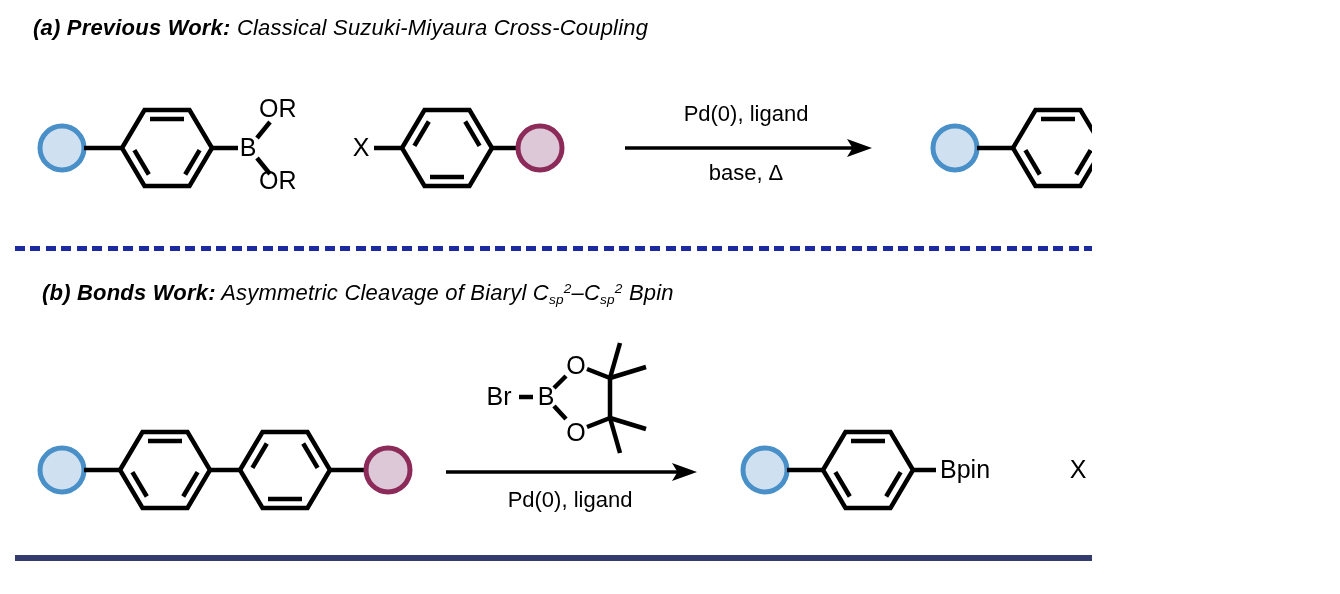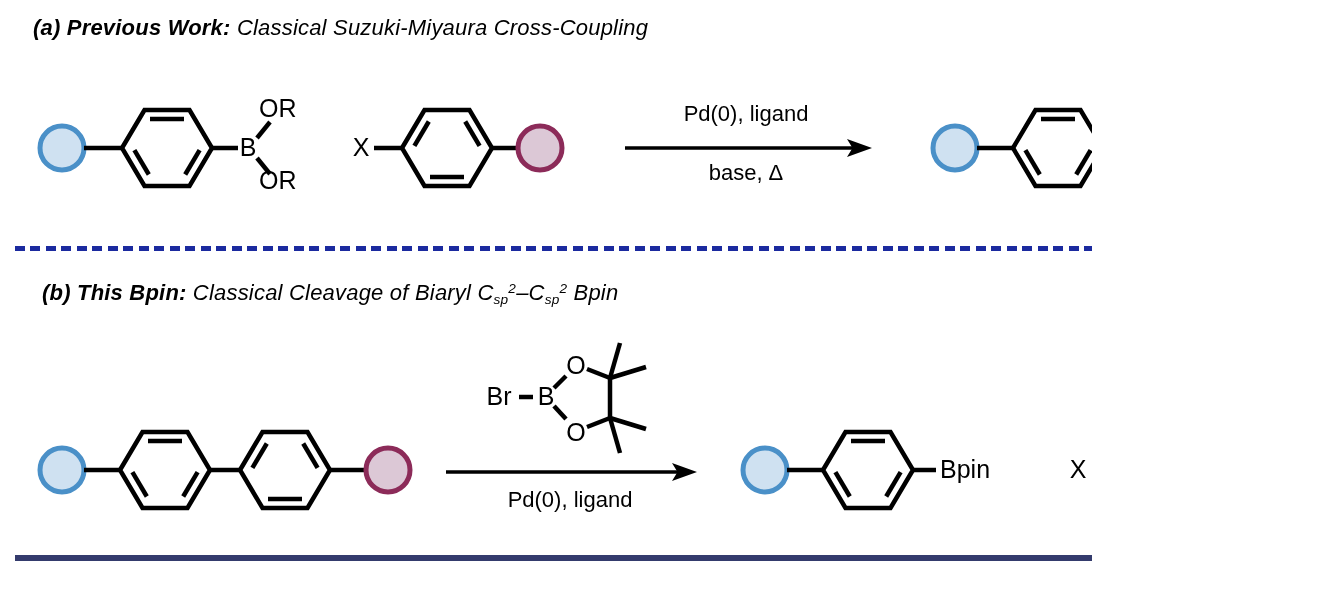--- a/index.html
+++ b/index.html
@@ -88,21 +88,21 @@
       <use href="#benzA" transform="translate(1013,38)"></use>
       <line x1="1103" y1="76" x2="1133" y2="76" stroke="#000" stroke-width="4.5"></line>
       <use href="#benzB" transform="translate(1133,38)"></use>
       <line x1="1223" y1="76" x2="1259" y2="76" stroke="#000" stroke-width="4.5"></line>
       <circle cx="1281" cy="76" r="22" fill="#dcc8d6" stroke="#8c2b59" stroke-width="5"></circle>
     </g>
   </svg>
 
   <div class="divider"></div>
 
-  <div class="heading" id="heading-b"><span class="hb">(b) This Bpin:</span><span> Classical Cleavage of Biaryl </span><span>C</span><sub>sp</sub><sup>2</sup><span>–</span><span>C</span><sub>sp</sub><sup>2</sup><span> Bpin</span></div>
+  <div class="heading" id="heading-b"><span class="hb">(b) Bonds Work:</span><span> Asymmetric Cleavage of Biaryl </span><span>C</span><sub>sp</sub><sup>2</sup><span>–</span><span>C</span><sub>sp</sub><sup>2</sup><span> Bpin</span></div>
 
   <svg class="rxn" id="rxn-b" width="1340" height="210">
 
     <g>
       <circle cx="62" cy="137" r="22" fill="#cfe1f1" stroke="#4a90c8" stroke-width="5"></circle>
       <line x1="84" y1="137" x2="120" y2="137" stroke="#000" stroke-width="4.5"></line>
       <use href="#benzA" transform="translate(120,99)"></use>
       <line x1="210" y1="137" x2="240" y2="137" stroke="#000" stroke-width="4.5"></line>
       <use href="#benzB" transform="translate(240,99)"></use>
       <line x1="330" y1="137" x2="366" y2="137" stroke="#000" stroke-width="4.5"></line>

